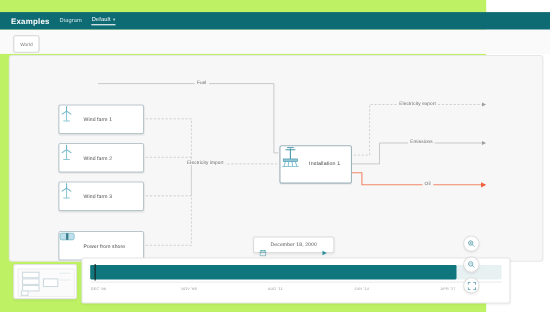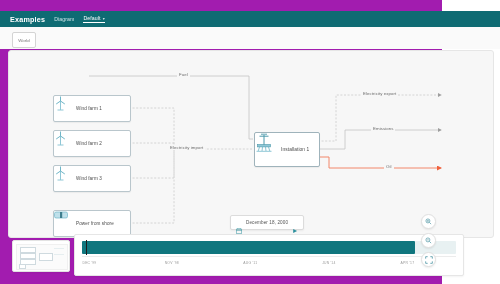--- a/index.html
+++ b/index.html
@@ -2,21 +2,21 @@
 <html><head>
 <meta charset="utf-8">
 <style>
   html,body{margin:0;padding:0;}
   body{
     width:500px;height:284px;overflow:hidden;
     background:#ffffff;
     font-family:"Liberation Sans", sans-serif;
     -webkit-font-smoothing:antialiased;
   }
-  .app{position:relative;width:442px;height:284px;background:#a21caf;}
+  .app{position:relative;width:442px;height:284px;background:#bef264;}
 
   
   .topbar{
     position:absolute;left:0;top:11px;width:500px;height:16px;
     background:#0f6b73;display:flex;align-items:center;
   }
   .brand{
     color:#ffffff;font-size:7.2px;font-weight:bold;
     margin-left:10px;letter-spacing:.2px;
   }

